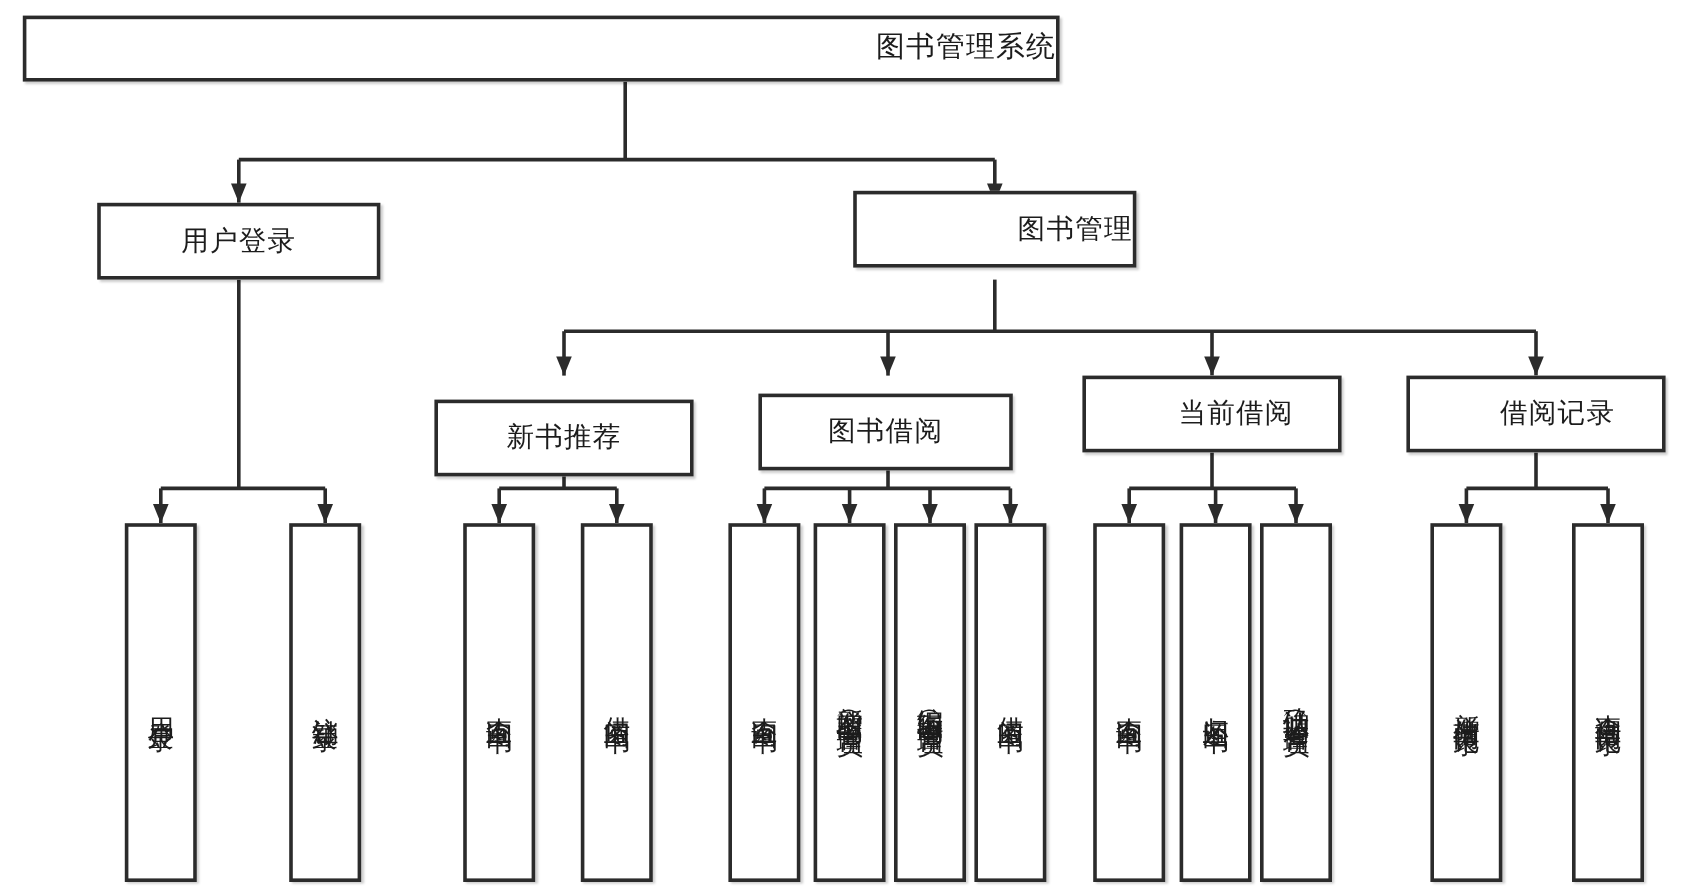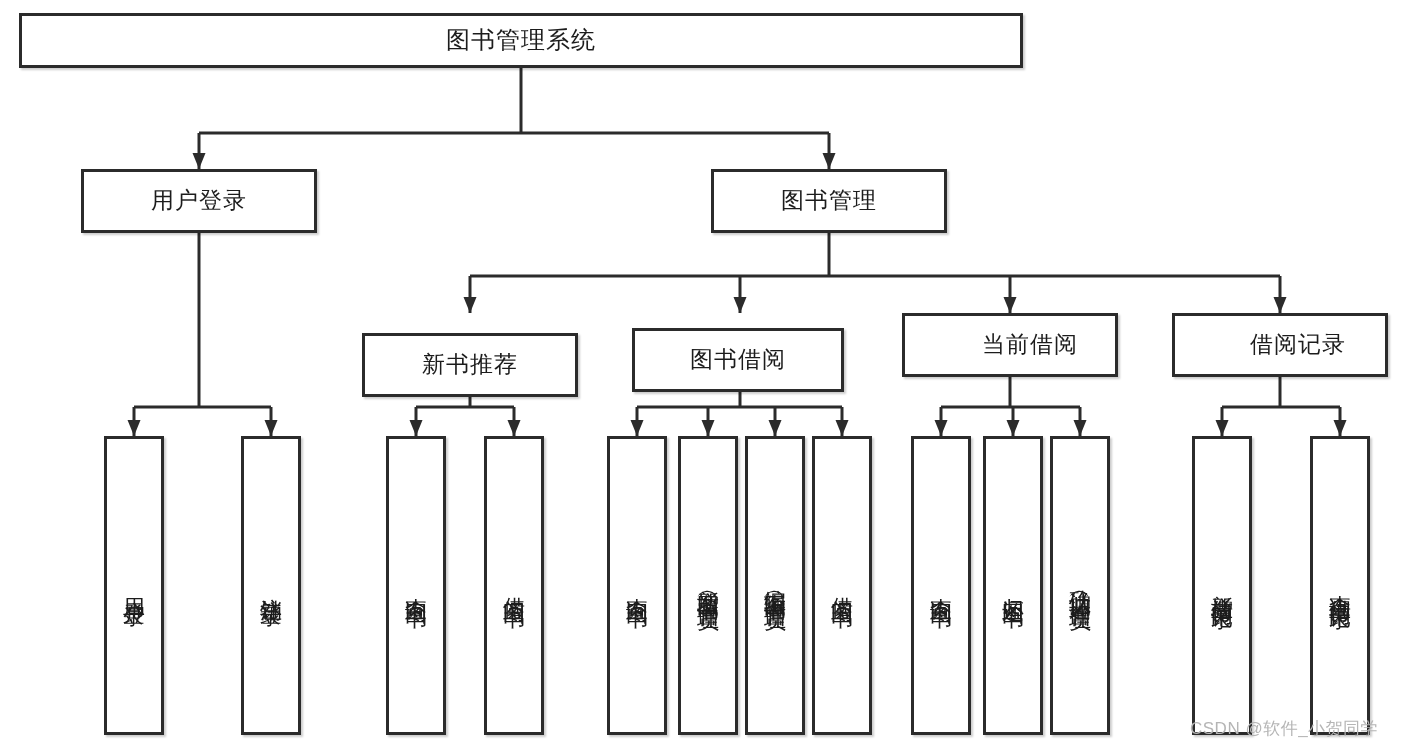--- a/index.html
+++ b/index.html
@@ -126,27 +126,27 @@
       <line x1="1080" y1="407" x2="1080" y2="436" class="edge-line"></line>
       <polygon points="1073.5,420 1086.5,420 1080,436" class="arrow-head"></polygon>
       <line x1="1280" y1="377" x2="1280" y2="407" class="edge-line"></line>
       <line x1="1222" y1="407" x2="1340" y2="407" class="edge-line"></line>
       <line x1="1222" y1="407" x2="1222" y2="436" class="edge-line"></line>
       <polygon points="1215.5,420 1228.5,420 1222,436" class="arrow-head"></polygon>
       <line x1="1340" y1="407" x2="1340" y2="436" class="edge-line"></line>
       <polygon points="1333.5,420 1346.5,420 1340,436" class="arrow-head"></polygon>
     </svg>
   <div id="nodes-layer">
-      <div class="node root" style="left: 19px; top: 13px; width: 1004px; height: 55px;">
+      <div class="node root" style="left: 19px; top: 13px; width: 864px; height: 55px; justify-content: flex-end;">
         <div class="node-label">图书管理系统</div>
       </div>
       <div class="node" style="left: 81px; top: 169px; width: 236px; height: 64px;">
         <div class="node-label">用户登录</div>
       </div>
-      <div class="node" style="left: 711px; top: 169px; width: 236px; height: 64px;">
+      <div class="node" style="left: 711px; top: 159px; width: 236px; height: 64px; justify-content: flex-end;">
         <div class="node-label">图书管理</div>
       </div>
       <div class="node" style="left: 362px; top: 313px; width: 216px; height: 64px; margin-top: 20px;">
         <div class="node-label">新书推荐</div>
       </div>
       <div class="node" style="left: 632px; top: 328px; width: 212px; height: 64px;">
         <div class="node-label">图书借阅</div>
       </div>
       <div class="node" style="left: 902px; top: 313px; width: 216px; height: 64px; padding-left: 40px;">
         <div class="node-label">当前借阅</div>
@@ -187,14 +187,13 @@
       <div class="node vertical" style="left: 1050px; top: 436px; width: 60px; height: 299px;">
         <div class="node-label">确认归还（管理员）</div>
       </div>
       <div class="node vertical" style="left: 1192px; top: 436px; width: 60px; height: 299px;">
         <div class="node-label">新增借阅记录</div>
       </div>
       <div class="node vertical" style="left: 1310px; top: 436px; width: 60px; height: 299px;">
         <div class="node-label">查询借阅记录</div>
       </div>
     </div>
-  <div class="watermark" style="left: 1190px; top: 717px;">CSDN @软件_小贺同学</div>
 </div>
 
 </body></html>

